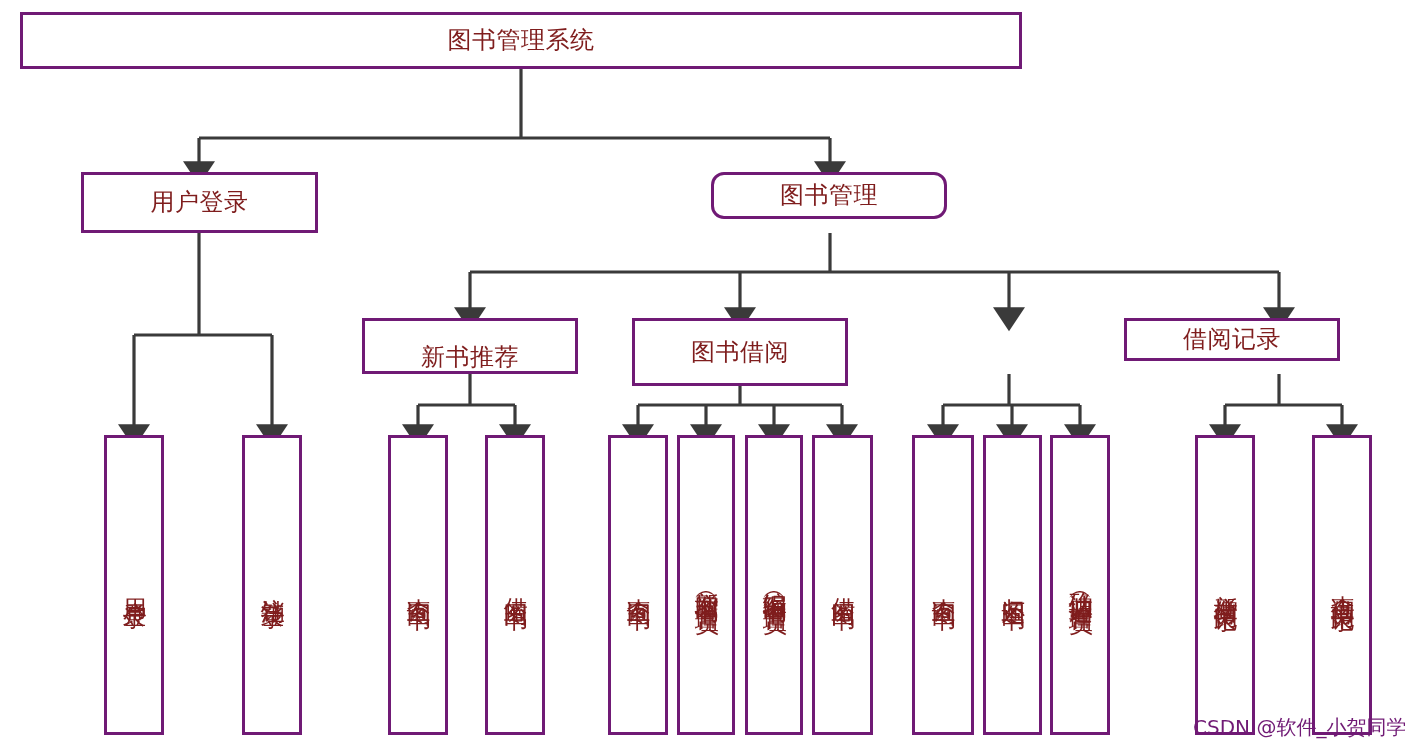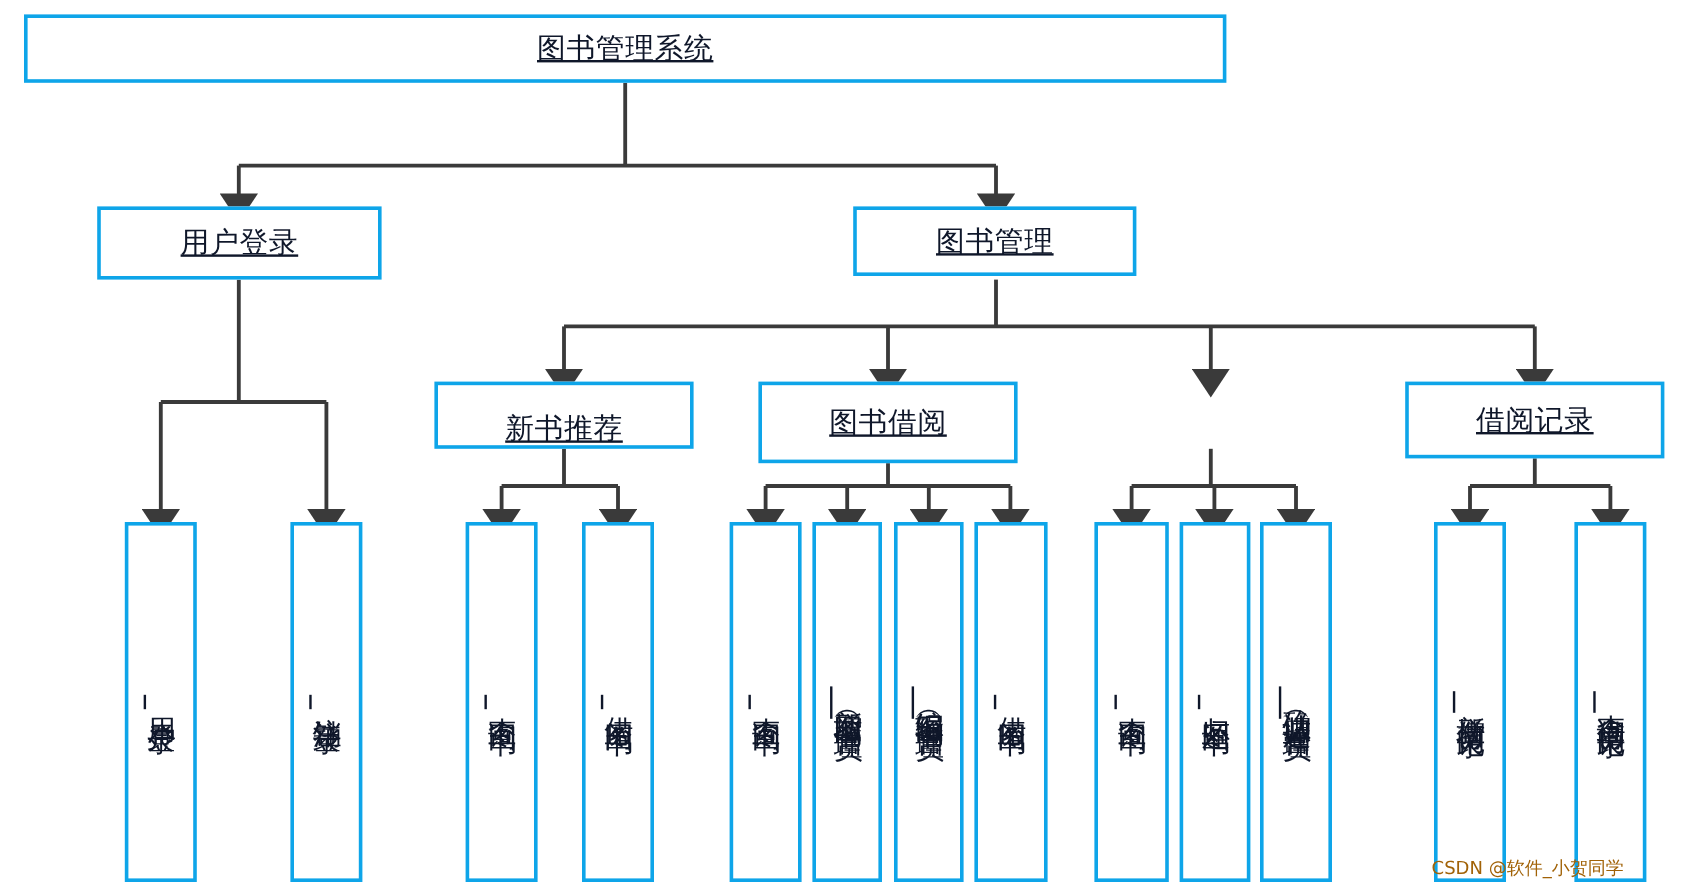--- a/index.html
+++ b/index.html
@@ -21,28 +21,27 @@
   #edges-layer {
     position: absolute;
     left: 0;
     top: 0;
     width: 1405px;
     height: 747px;
   }
   .node {
     position: absolute;
     box-sizing: border-box;
-    border: 3px solid #0ea5e9;
+    border: 3px solid #701a75;
     background: #ffffff;
     display: flex;
     align-items: center;
     justify-content: center;
-    color: #0f172a;
+    color: #7f1d1d;
     z-index: 2;
-    text-decoration: underline;
   }
   .node-label {
     display: block;
     text-align: center;
     line-height: 1.12;
     letter-spacing: 0.5px;
   }
   
   .node.h .node-label {
     font-size: 24px;
@@ -59,22 +58,22 @@
     text-orientation: upright;
     font-size: 24px;
     line-height: 1.06;
     letter-spacing: 3px;
     max-height: 100%;
   }
   .watermark {
     position: absolute;
     left: 1193px;
     top: 714px;
-    font-size: 15px;
-    color: #a16207;
+    font-size: 20px;
+    color: #701a75;
     white-space: nowrap;
     z-index: 5;
     font-family: "DejaVu Sans", "Liberation Sans", sans-serif;
   }
 </style>
 </head>
 <body>
 
 <div id="diagram-root">
 
@@ -128,31 +127,31 @@
     </g>
   </svg>
 
   <div class="node h" style="left:20px; top:12px; width:1002px; height:57px;">
     <span class="node-label">图书管理系统</span>
   </div>
 
   <div class="node h" style="left:81px; top:172px; width:237px; height:61px;">
     <span class="node-label">用户登录</span>
   </div>
-  <div class="node h" style="left:711px; top:172px; width:236px; height:58px;">
+  <div class="node h" style="left:711px; top:172px; width:236px; height:47px;border-radius:13px;">
     <span class="node-label">图书管理</span>
   </div>
 
   <div class="node h" style="left:362px; top:318px; width:216px; height:56px;align-items:flex-end;">
     <span class="node-label">新书推荐</span>
   </div>
   <div class="node h" style="left:632px; top:318px; width:216px; height:68px;">
     <span class="node-label">图书借阅</span>
   </div>
-  <div class="node h" style="left:1171px; top:318px; width:216px; height:64px;">
+  <div class="node h" style="left:1124px; top:318px; width:216px; height:43px;">
     <span class="node-label">借阅记录</span>
   </div>
 
   <div class="node v" style="left:104px; top:435px; width:60px; height:300px;">
     <span class="node-label">用户登录</span>
   </div>
   <div class="node v" style="left:242px; top:435px; width:60px; height:300px;">
     <span class="node-label">注销登录</span>
   </div>
   <div class="node v" style="left:388px; top:435px; width:60px; height:300px;">

